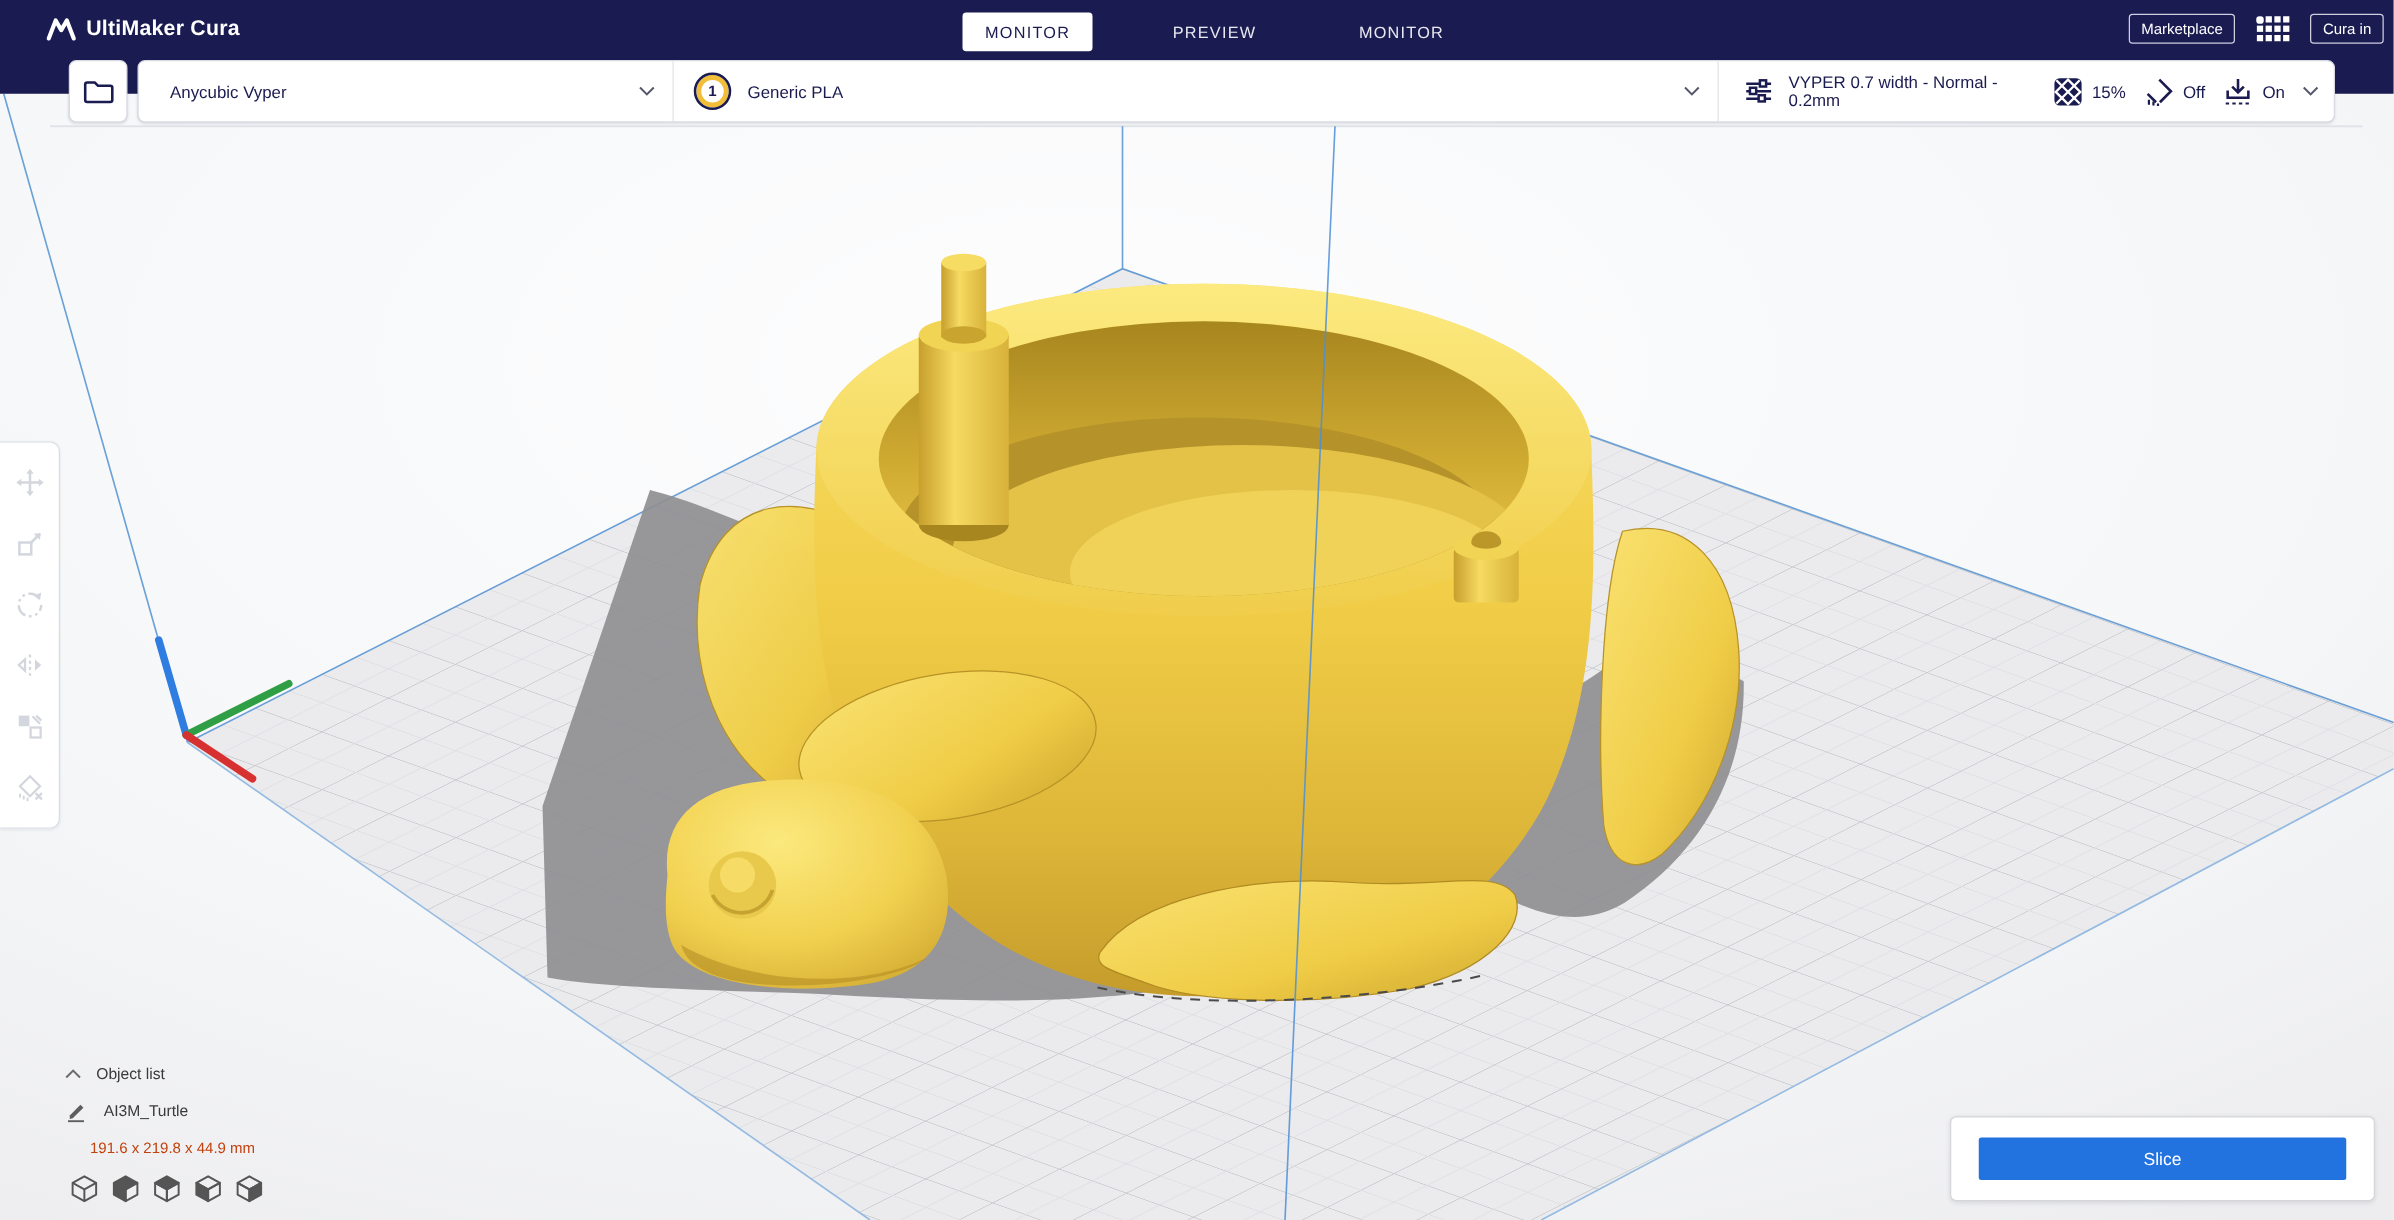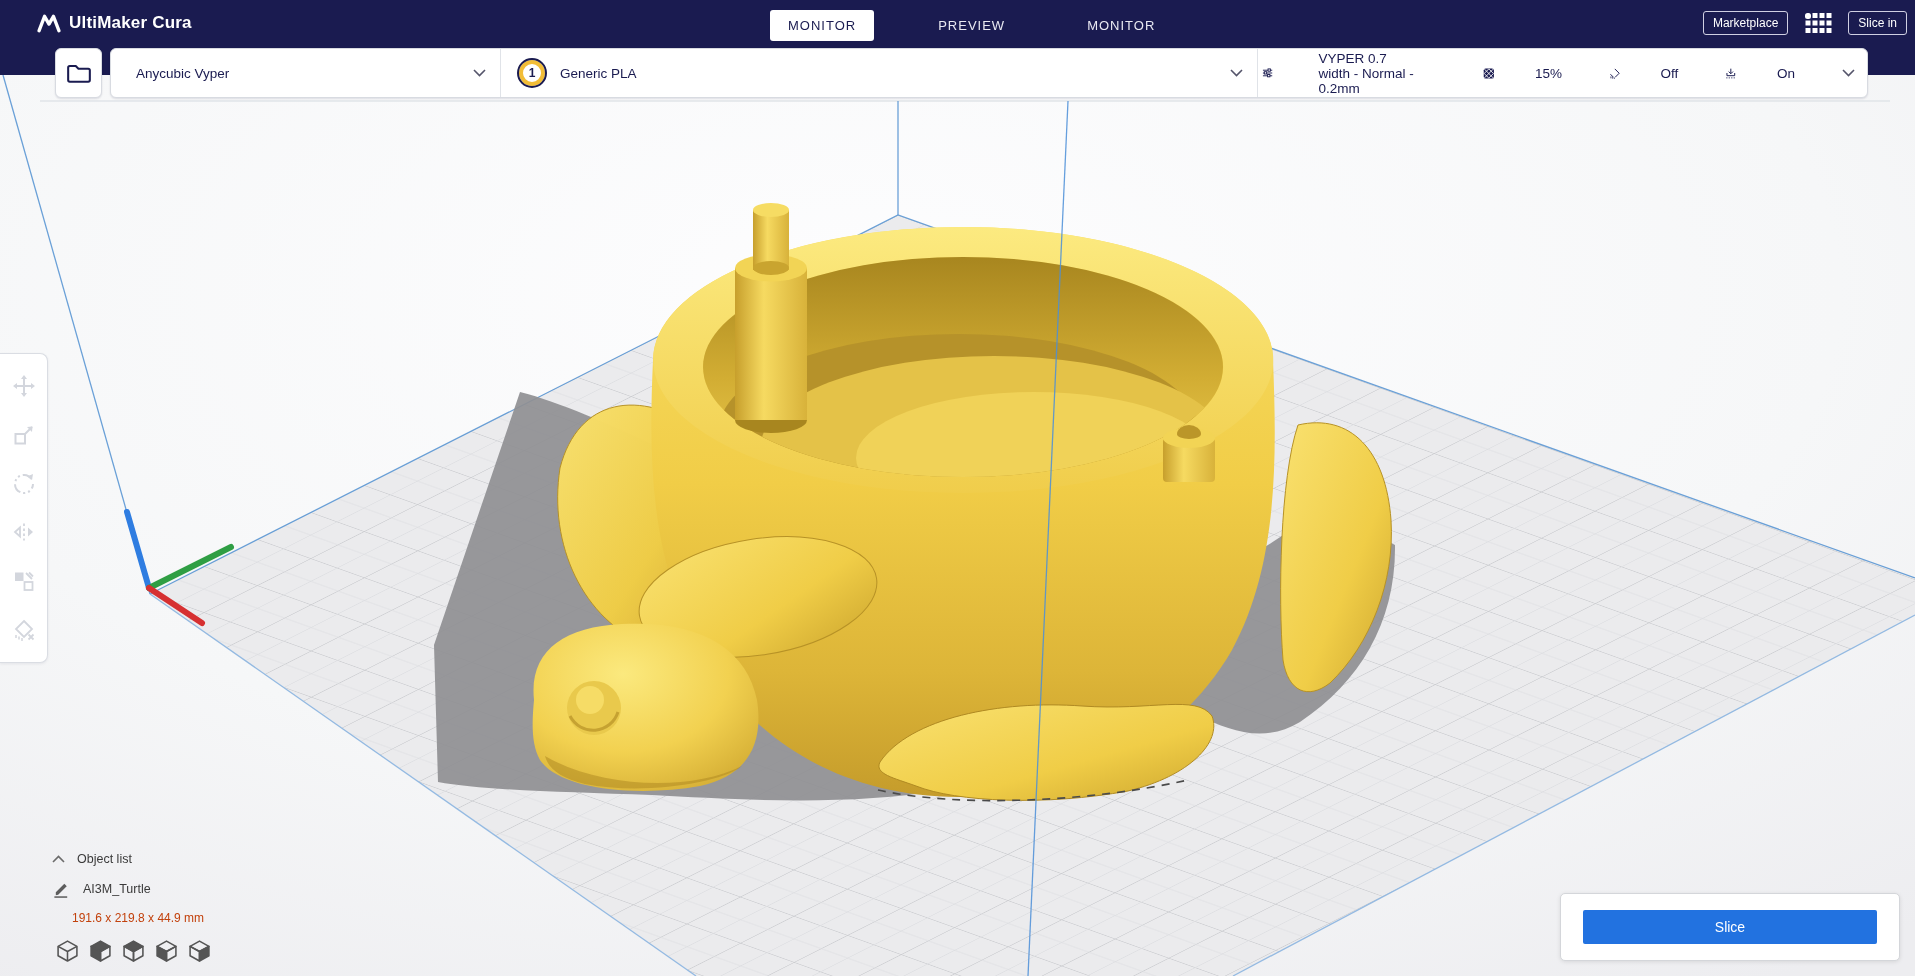--- a/index.html
+++ b/index.html
@@ -25,21 +25,21 @@
   
   .card { position:absolute; background:#fff; border:1px solid #d8dbe1; border-radius:6px;
     box-shadow:0 1px 2px rgba(20,20,60,.12); z-index:6; }
   #folder-card { left:55px; top:48px; width:47px; height:50px;
     display:flex; align-items:center; justify-content:center; }
   #config-card { left:110px; top:48px; width:1758px; height:50px; display:flex; align-items:stretch; }
   .cfg-sec { display:flex; align-items:center; position:relative; }
   .cfg-sec + .cfg-sec { border-left:1px solid #e0e3e8; }
   #sec-printer { width:427px; padding:0 14px 0 25px;text-align:center; }
   #sec-material { width:836px; padding:0 14px 0 16px; }
-  #sec-settings { flex:1; padding:0 12px 0 4px;gap:33px; }
+  #sec-settings { flex:1; padding:0 12px 0 20px; }
   .cfg-text { font-size:13.5px; color:#1a1b50; }
   .spacer { flex:1; }
   .pct { font-size:13.5px; color:#1a1b50; margin:0 14px 0 7px; }
   .chev { flex:none; }
 
   
   .ext-badge { width:30px; height:30px; border-radius:50%; border:2px solid #1a1b50;
     background:#fff; box-shadow:inset 0 0 0 4px #f2bd37; display:flex; align-items:center;
     justify-content:center; font-size:12px; font-weight:700; color:#1a1b50; margin-right:13px; }
 
@@ -222,21 +222,21 @@
         <rect x="1.5" y="8.5" width="5" height="5"></rect>
             <rect x="8.5" y="8.5" width="5" height="5"></rect>
             <rect x="15.5" y="8.5" width="5" height="5"></rect>
             <rect x="22.5" y="8.5" width="5" height="5"></rect>
         <rect x="1.5" y="16" width="5" height="5"></rect>
             <rect x="8.5" y="16" width="5" height="5"></rect>
             <rect x="15.5" y="16" width="5" height="5"></rect>
             <rect x="22.5" y="16" width="5" height="5"></rect>
       </g>
     </svg>
-    <button class="hdr-btn">Slice in</button>
+    <button class="hdr-btn">Cura in</button>
   </div>
 </div>
 
 <div id="folder-card" class="card">
   <svg width="26" height="24" viewBox="0 0 24 22">
     <path d="M2,6 Q2,4.5 3.5,4.5 H9 L11.5,7 H20.5 Q22,7 22,8.5 V17.5 Q22,19 20.5,19 H3.5 Q2,19 2,17.5 Z M9,4.5 l1.2,1.2" fill="none" stroke="#1a1b50" stroke-width="1.9" stroke-linejoin="round"></path>
   </svg>
 </div>
 
 <div id="config-card" class="card">

